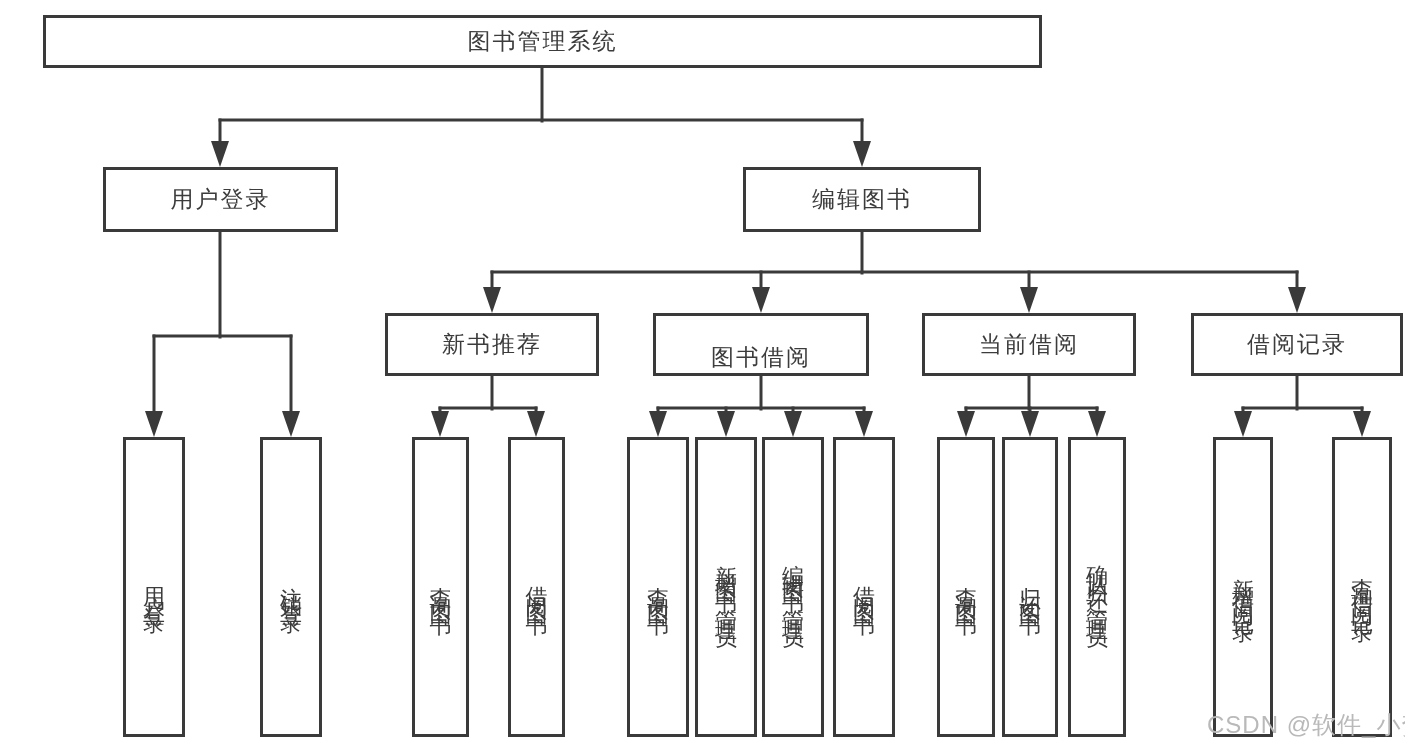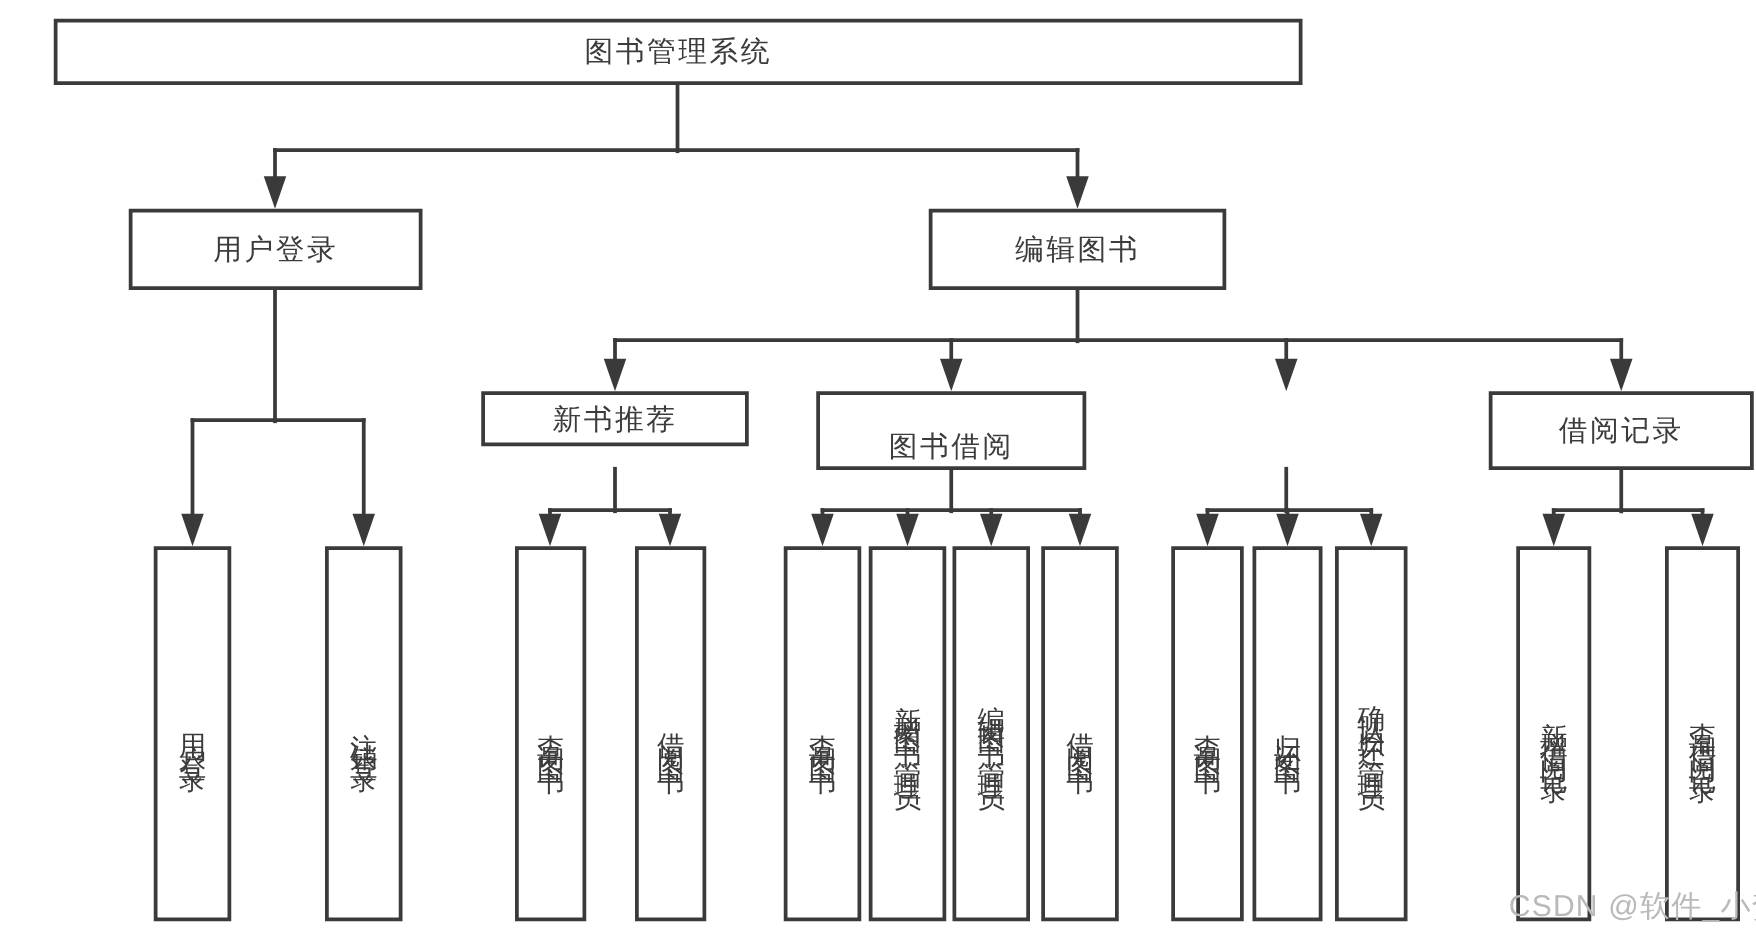--- a/index.html
+++ b/index.html
@@ -133,26 +133,29 @@
     <span class="label">图书管理系统</span>
   </div>
 
   <div class="node hbox" style="left:82px; top:167px; width:235px; height:65px;">
     <span class="label">用户登录</span>
   </div>
   <div class="node hbox" style="left:722px; top:167px; width:238px; height:65px;">
     <span class="label">编辑图书</span>
   </div>
 
-  <div class="node hbox" style="left:364px; top:313px; width:214px; height:44px;">
+  <div class="node hbox" style="left:364px; top:313px; width:214px; height:63px;">
     <span class="label">新书推荐</span>
   </div>
   <div class="node hbox" style="left:632px; top:313px; width:216px; height:63px;align-items:flex-end;">
     <span class="label">图书借阅</span>
   </div>
+  <div class="node hbox" style="left:901px; top:313px; width:214px; height:63px;">
+    <span class="label">当前借阅</span>
+  </div>
   <div class="node hbox" style="left:1170px; top:313px; width:212px; height:63px;">
     <span class="label">借阅记录</span>
   </div>
 
   <div class="node vbox" style="left:102px; top:437px; width:62px; height:300px;">
     <span class="label">用户登录</span>
   </div>
   <div class="node vbox" style="left:239px; top:437px; width:62px; height:300px;">
     <span class="label">注销登录</span>
   </div>

